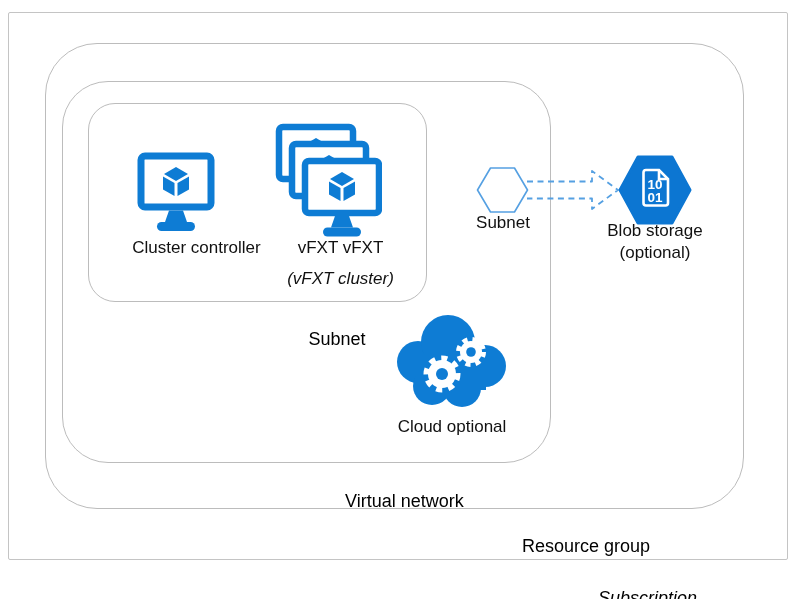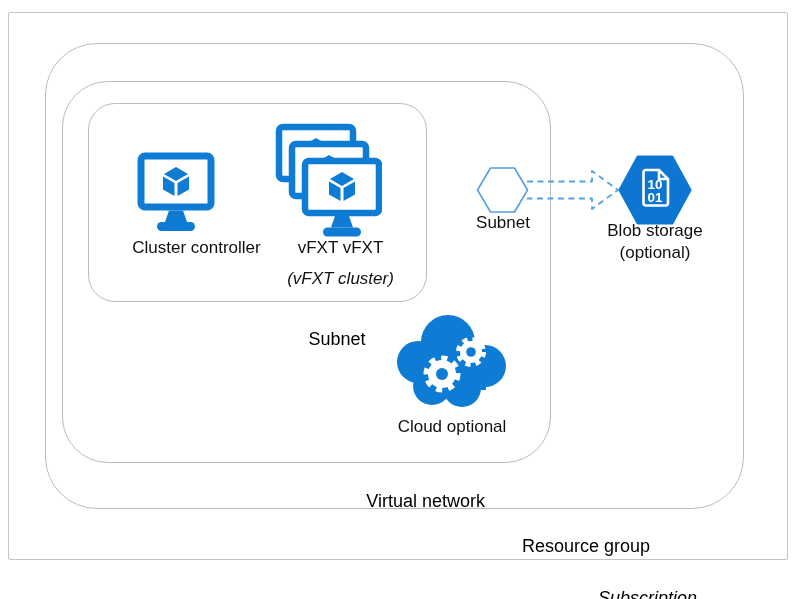--- a/index.html
+++ b/index.html
@@ -22,21 +22,21 @@
   .box-vnet         { left: 62px; top: 81px;  width: 489px; height: 382px; border-radius: 46px; }
   .box-subnet       { left: 88px; top: 103px; width: 339px; height: 199px; border-radius: 27px; }
   .boundary-label {
     position: absolute;
     color: #000000;
     font-size: 18px;
     white-space: nowrap;
     margin-top: 24px;
   }
   .lbl-subnet      { left: 257px; top: 305px; width: 160px; text-align: center; }
-  .lbl-vnet        { left: 345px; top: 467px; width: 140px; text-align: right; }
+  .lbl-vnet        { left: 345px; top: 467px; width: 140px; text-align: left; }
   .lbl-resource    { left: 522px; top: 512px; width: 150px; }
   .lbl-subscription{ left: 598px; top: 564px; width: 178px; text-align: left; font-style: italic; }
   .node-label {
     position: absolute;
     color: #111111;
     font-size: 17px;
     line-height: 21px;
     text-align: center;
     white-space: nowrap;
   }

